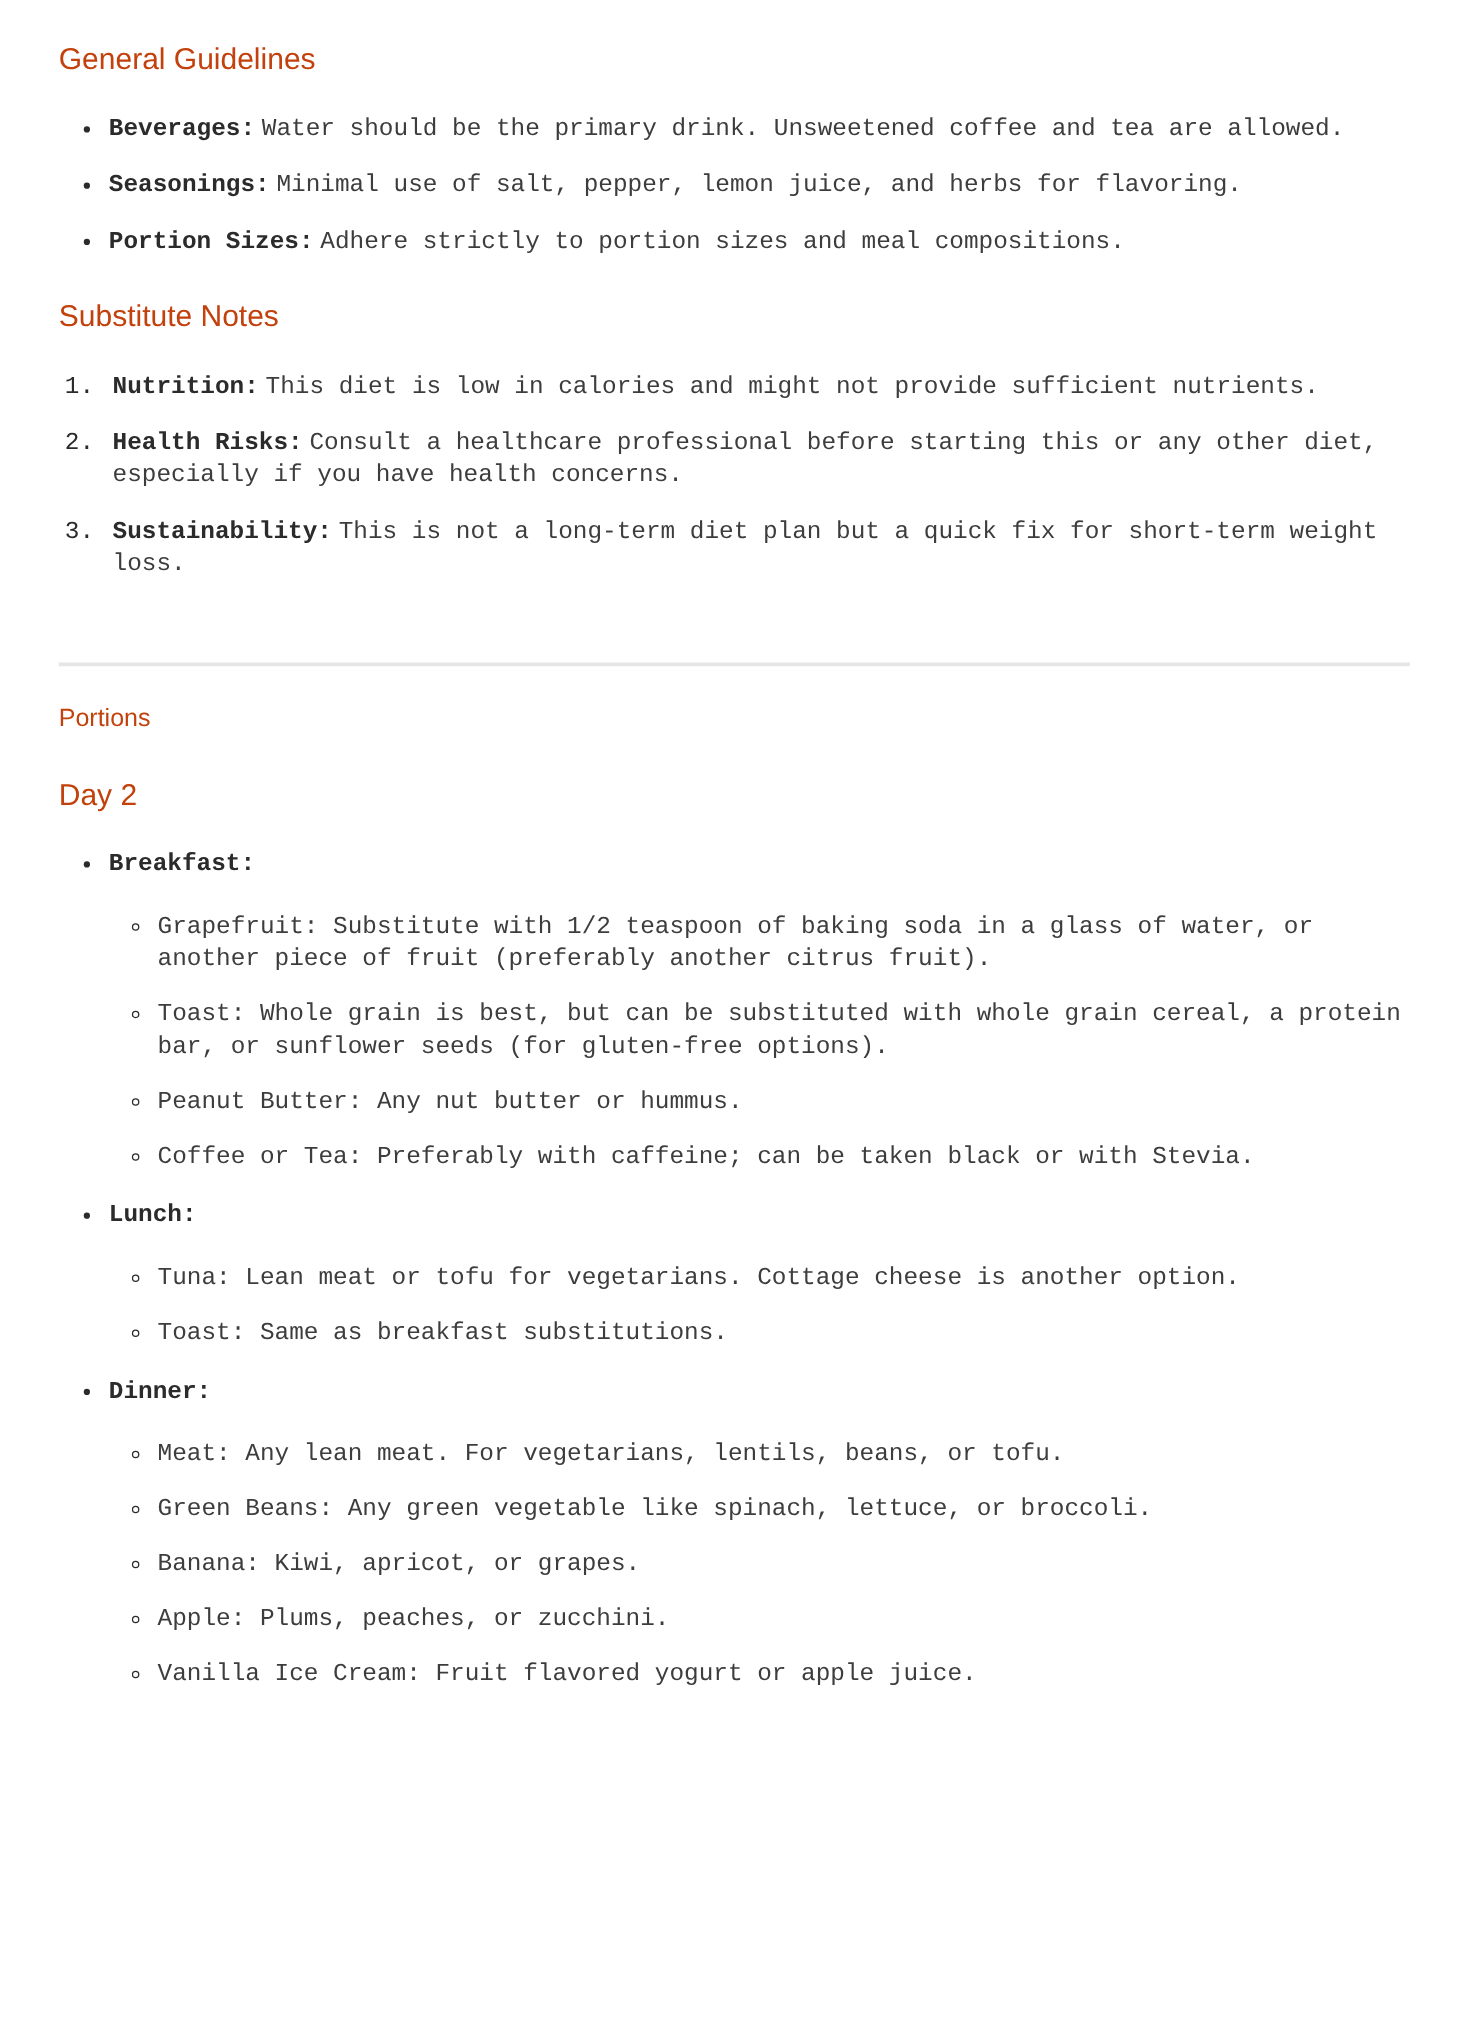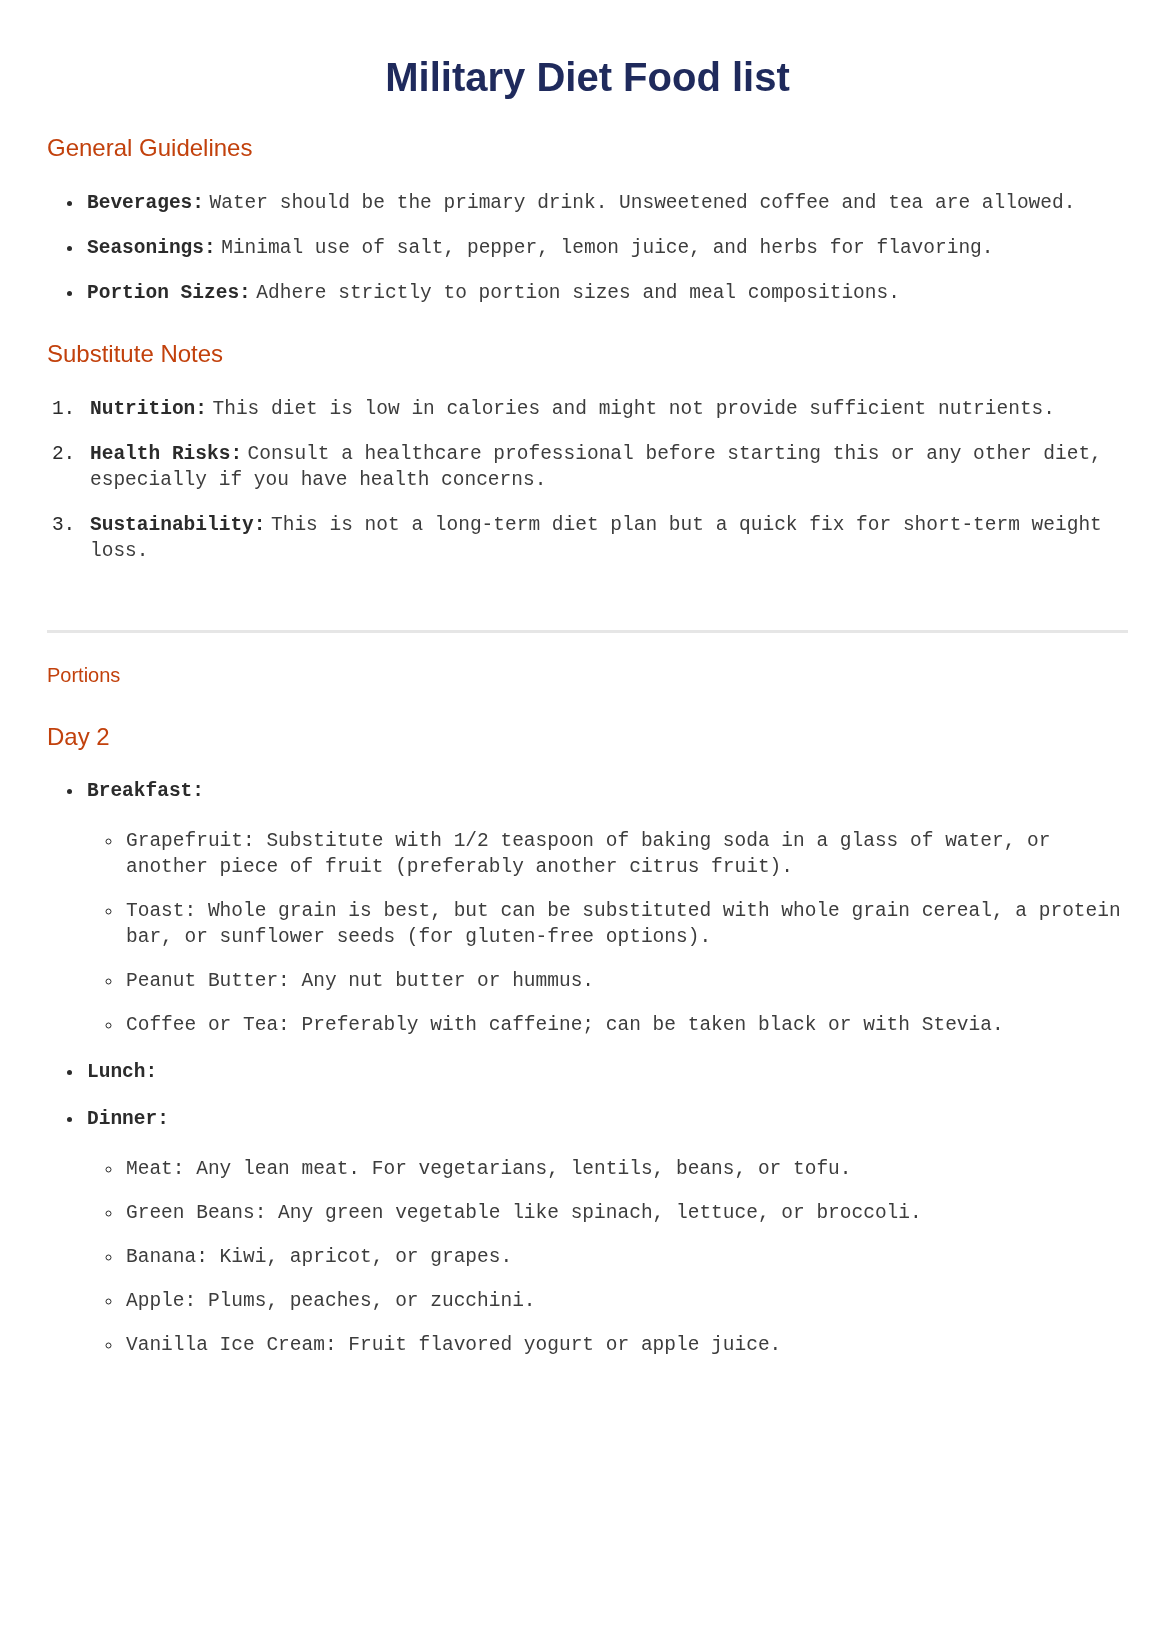--- a/index.html
+++ b/index.html
@@ -85,21 +85,20 @@
     border: none;
     border-top: 3px solid #e6e6e6;
     margin: 66px 0 0 0;
   }
 </style>
 </head>
 <body>
 
 <div class="page">
 
-  <h1 class="doc-title">Military Diet Food list</h1>
 
   <h2 class="section-heading">General Guidelines</h2>
   <ul class="top-list">
     <li>
       <span class="item-label">Beverages:</span><span>Water should be the primary drink. Unsweetened coffee and tea are allowed.</span>
     </li>
     <li>
       <span class="item-label">Seasonings:</span><span>Minimal use of salt, pepper, lemon juice, and herbs for flavoring.</span>
     </li>
     <li>
@@ -131,20 +130,24 @@
       <span class="item-label">Breakfast:</span>
       <ul class="sub-list">
         <li>Grapefruit: Substitute with 1/2 teaspoon of baking soda in a glass of water, or another piece of fruit (preferably another citrus fruit).</li>
         <li>Toast: Whole grain is best, but can be substituted with whole grain cereal, a protein bar, or sunflower seeds (for gluten-free options).</li>
         <li>Peanut Butter: Any nut butter or hummus.</li>
         <li>Coffee or Tea: Preferably with caffeine; can be taken black or with Stevia.</li>
       </ul>
     </li>
     <li>
       <span class="item-label">Lunch:</span>
+      <ul class="sub-list">
+        <li>Tuna: Lean meat or tofu for vegetarians. Cottage cheese is another option.</li>
+        <li>Toast: Same as breakfast substitutions.</li>
+      </ul>
     </li>
     <li>
       <span class="item-label">Dinner:</span>
       <ul class="sub-list">
         <li>Meat: Any lean meat. For vegetarians, lentils, beans, or tofu.</li>
         <li>Green Beans: Any green vegetable like spinach, lettuce, or broccoli.</li>
         <li>Banana: Kiwi, apricot, or grapes.</li>
         <li>Apple: Plums, peaches, or zucchini.</li>
         <li>Vanilla Ice Cream: Fruit flavored yogurt or apple juice.</li>
       </ul>

